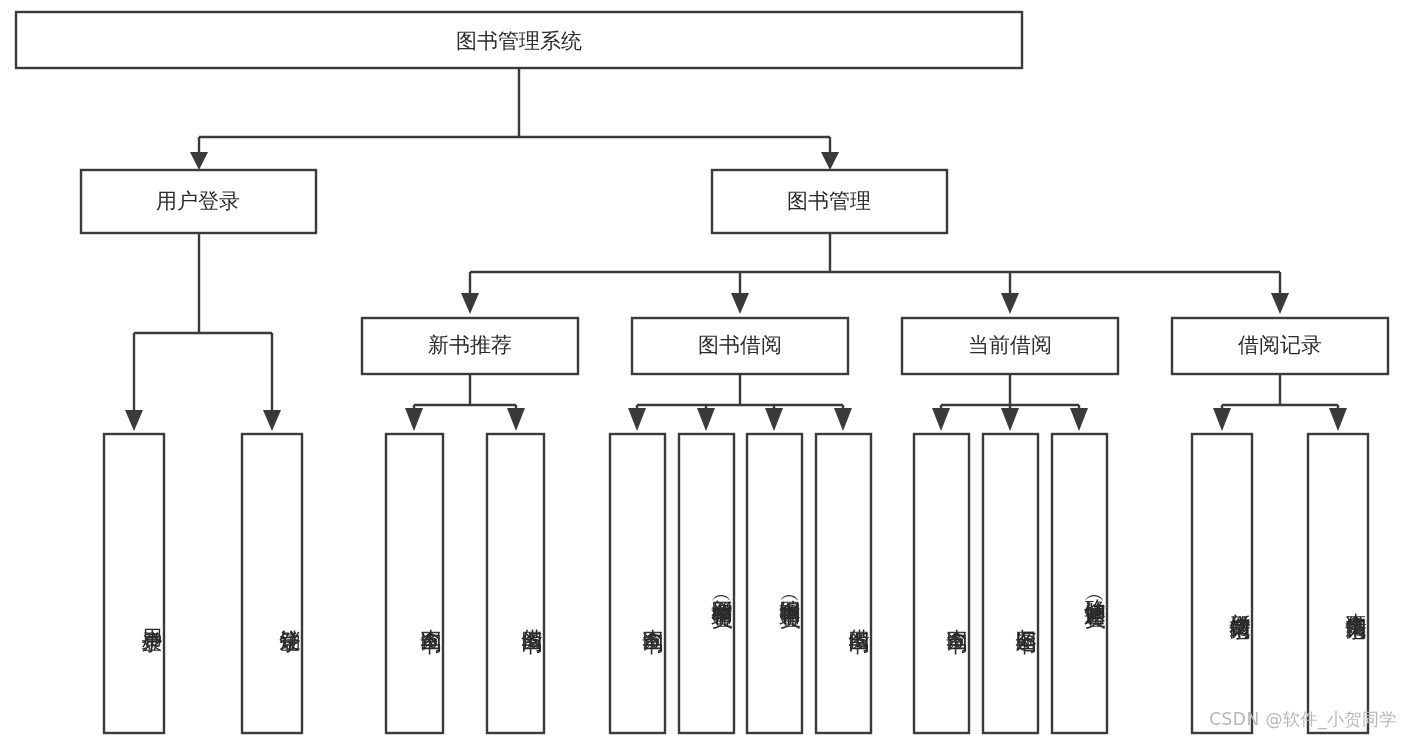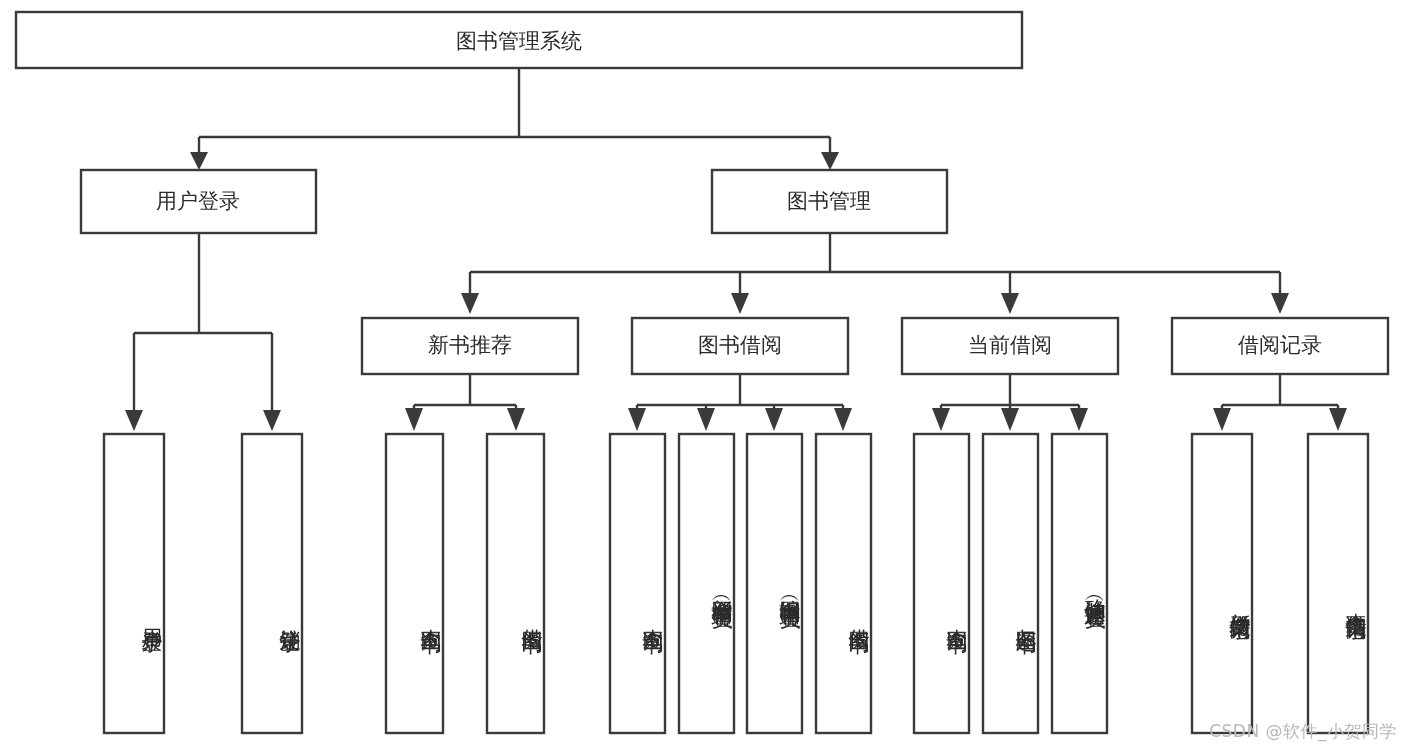--- a/index.html
+++ b/index.html
@@ -58,21 +58,21 @@
     font-size: 21px;
     line-height: 1.18;
     color: #2b2b2b;
     letter-spacing: 1.5px;
     white-space: nowrap;
     pointer-events: none;
   }
   .watermark {
     position: absolute;
     right: 8px;
-    bottom: 4px;
+    bottom: 16px;
     font-family: "DejaVu Sans", "Liberation Sans", sans-serif;
     font-size: 17px;
     color: #b8b8b8;
     letter-spacing: 0.5px;
     white-space: nowrap;
   }
 </style>
 </head>
 <body>
 

